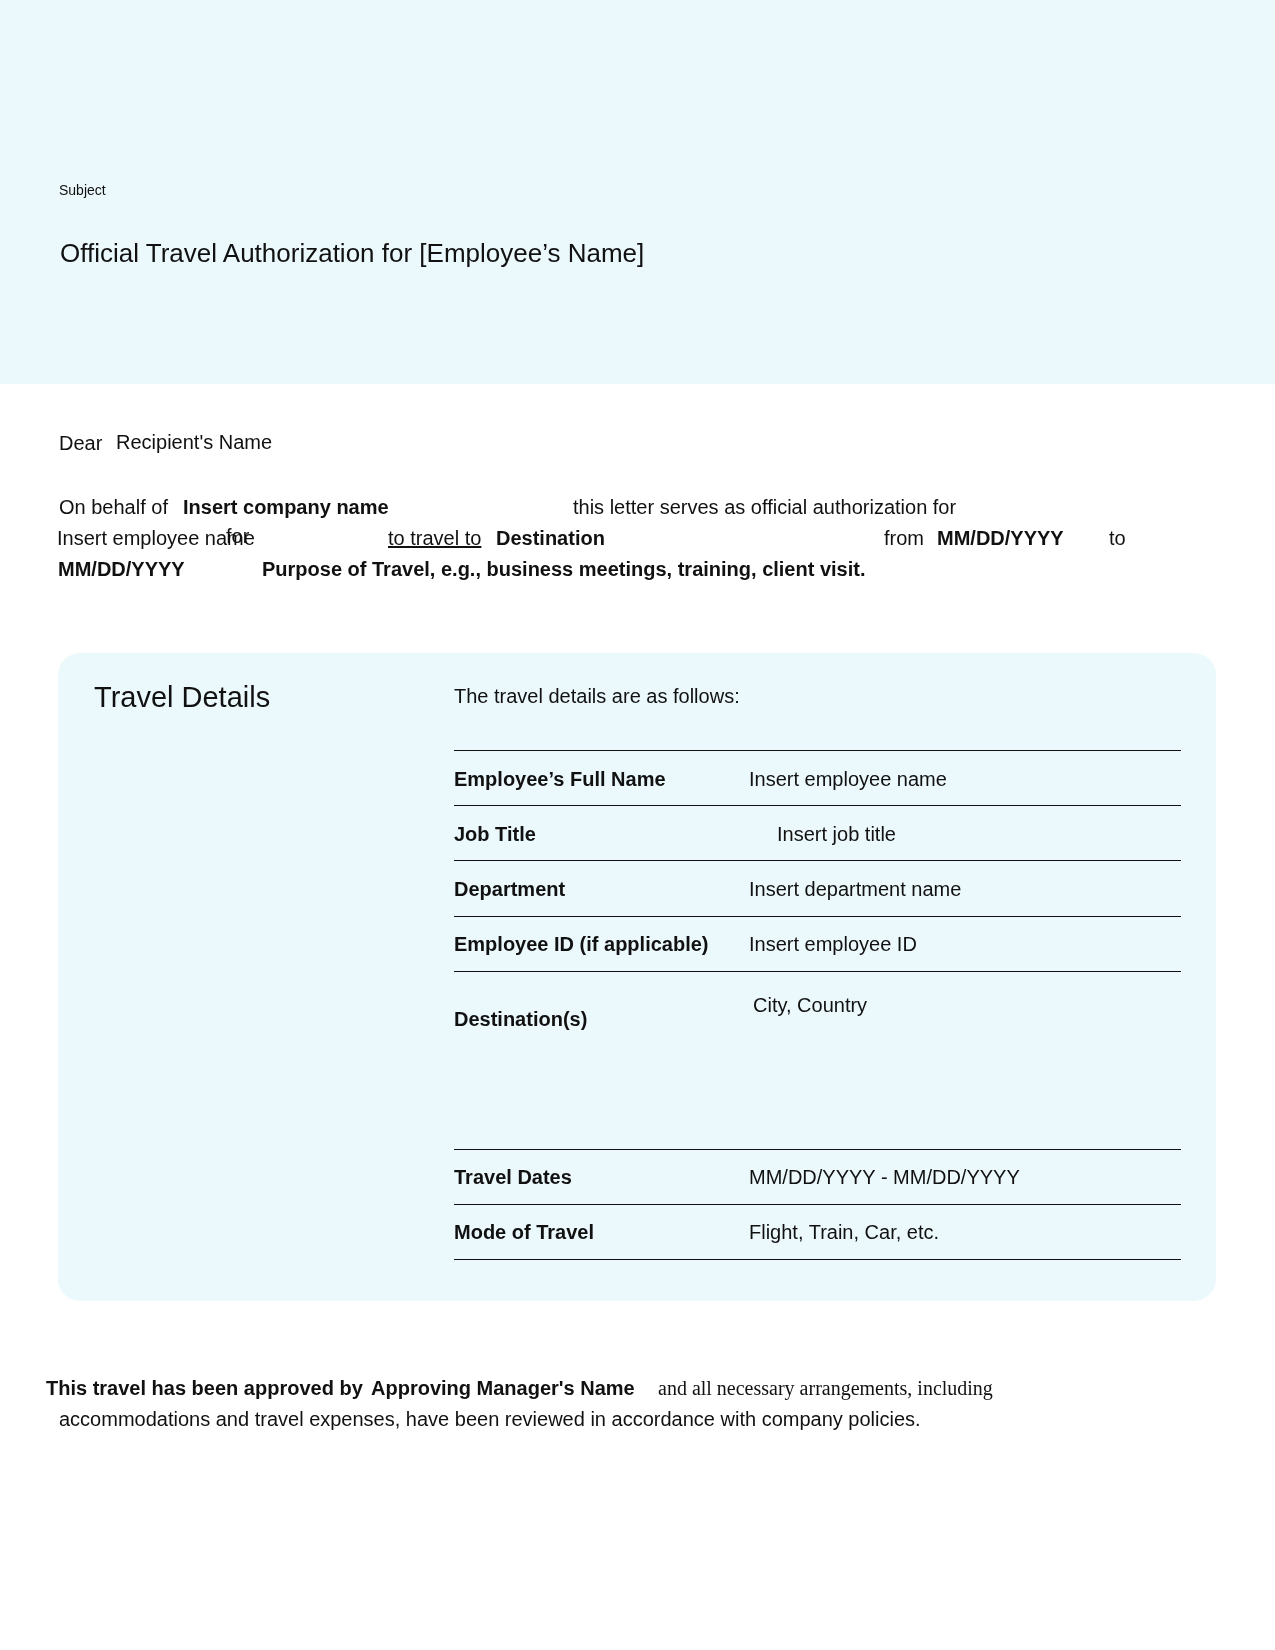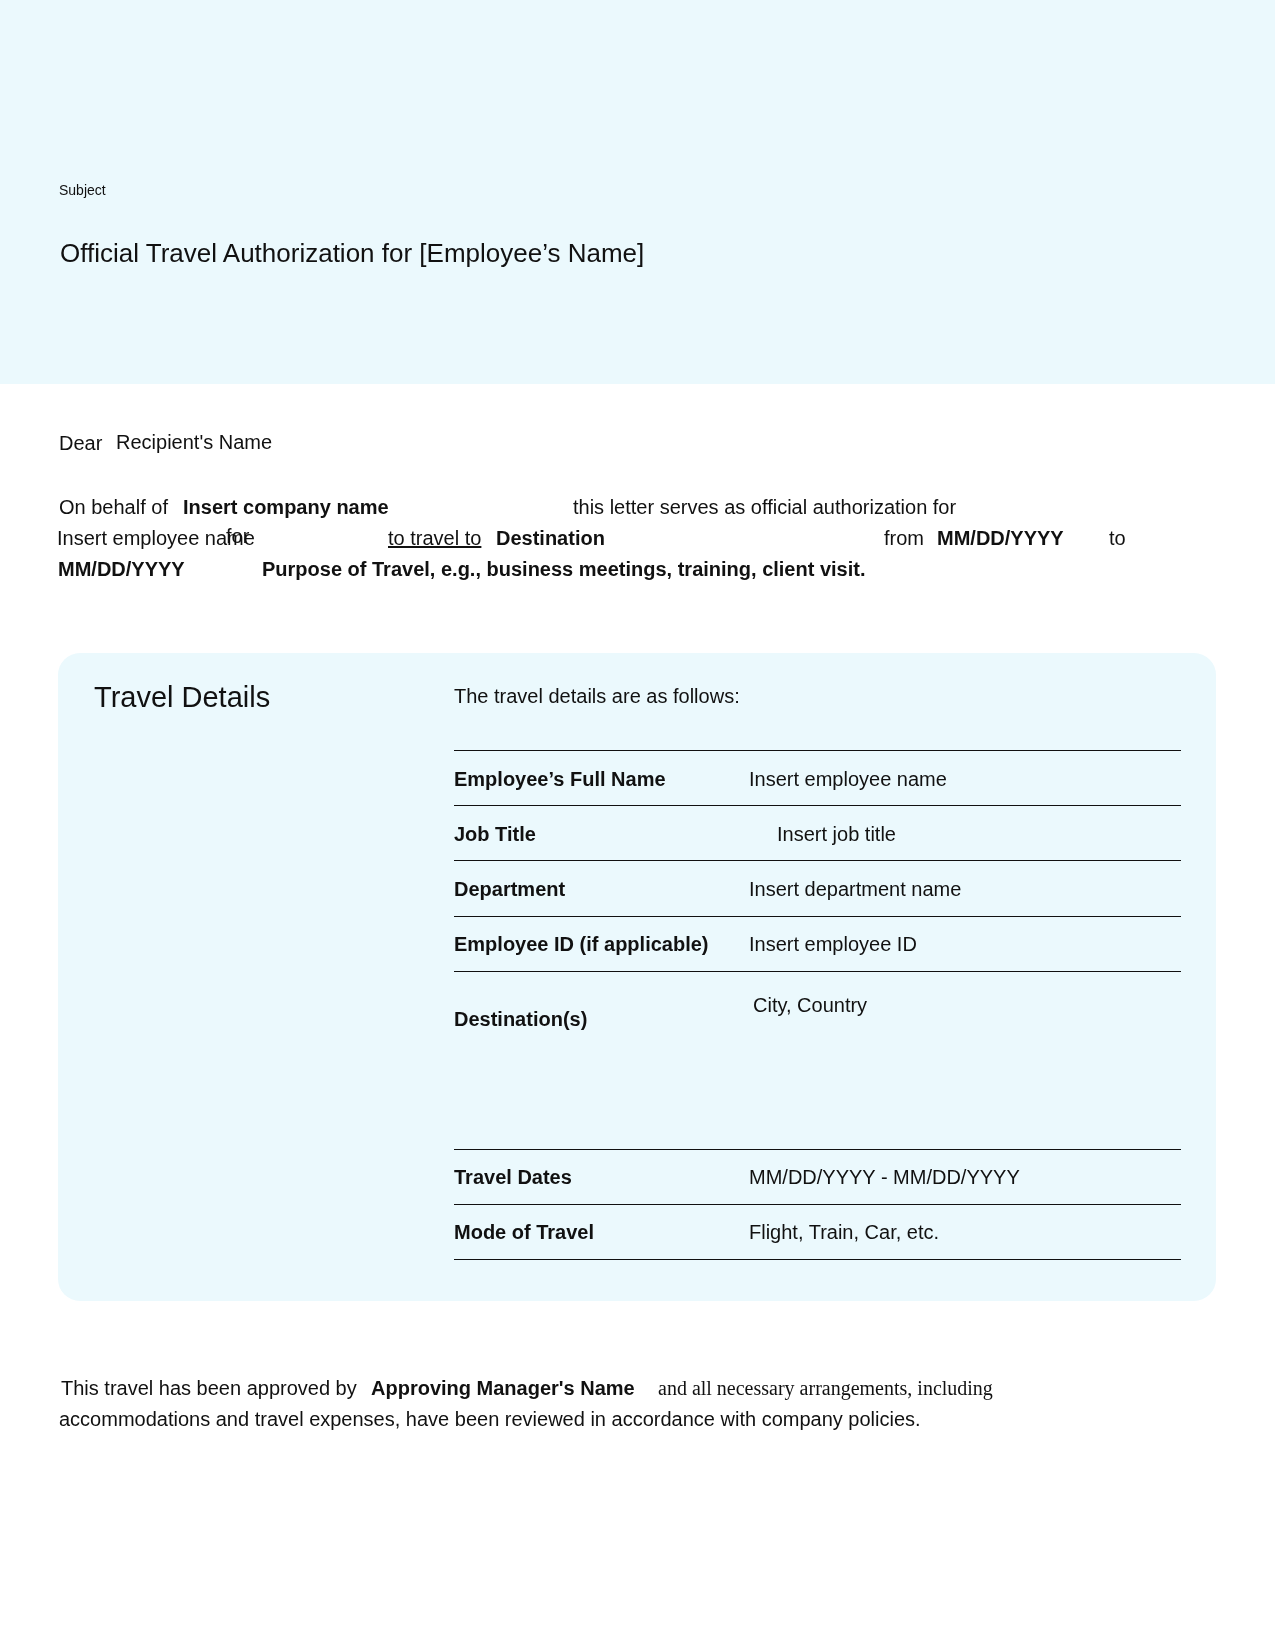--- a/index.html
+++ b/index.html
@@ -68,16 +68,16 @@
 <div class="hr" style="top:1149px;"></div>
 <div class="row-label" style="top:1166px;">Travel Dates</div>
 <div class="row-value" style="top:1166px;">MM/DD/YYYY - MM/DD/YYYY</div>
 
 <div class="hr" style="top:1204px;"></div>
 <div class="row-label" style="top:1221px;">Mode of Travel</div>
 <div class="row-value" style="top:1221px;">Flight, Train, Car, etc.</div>
 
 <div class="hr" style="top:1259px;"></div>
 
-<span class="abs" style="left:61px; top:1377px;">This travel has been approved by</span>
+<span class="abs" style="left:46px; top:1377px;font-weight:bold;">This travel has been approved by</span>
 <span class="abs b" style="left:371px; top:1377px;">Approving Manager's Name</span>
 <span class="abs" style="left:658px; top:1377px;font-family:Liberation Serif, serif;">and all necessary arrangements, including</span>
 <span class="abs" style="left:59px; top:1408px;">accommodations and travel expenses, have been reviewed in accordance with company policies.</span>
 
 </body></html>

